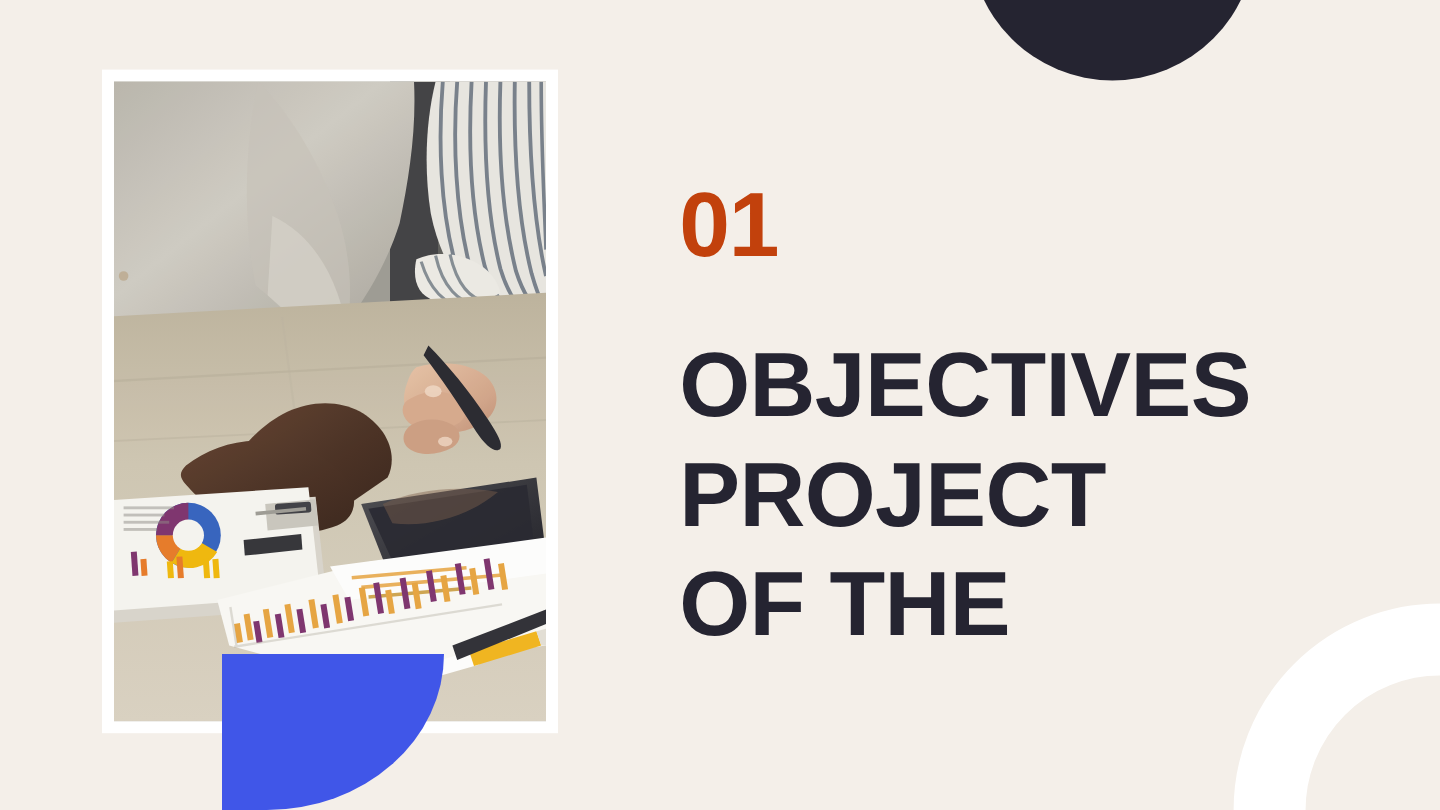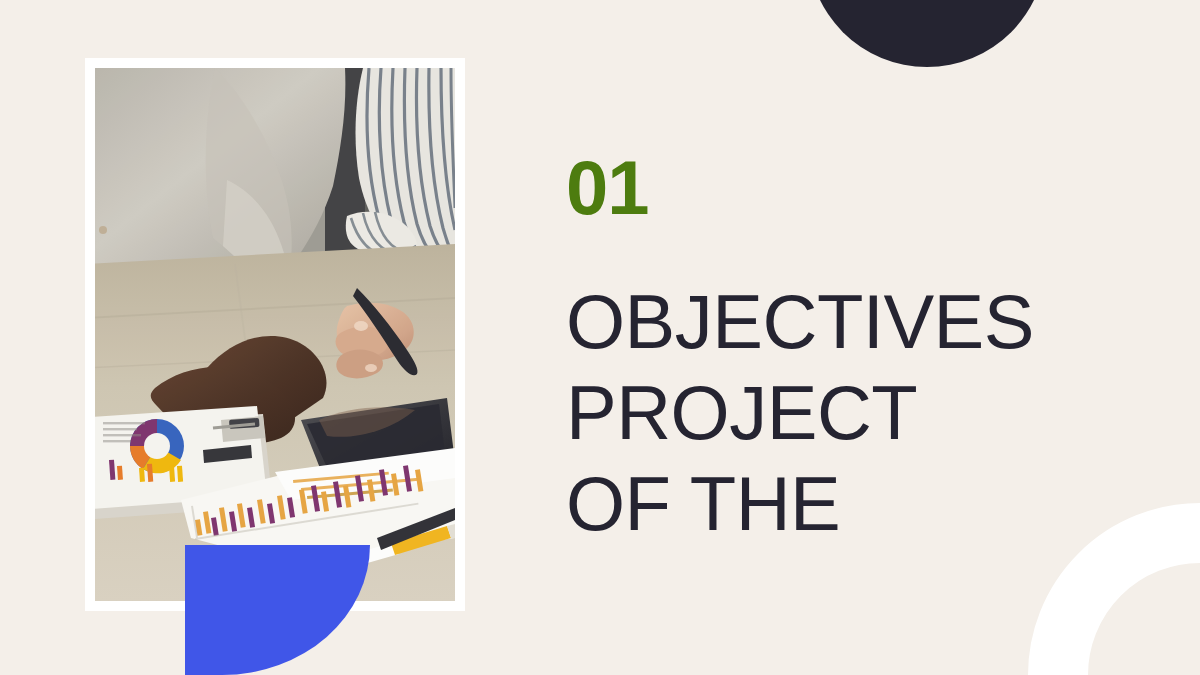--- a/index.html
+++ b/index.html
@@ -77,27 +77,27 @@
   .text-block {
     position: absolute;
     left: 566px;
     top: 150px;
     width: 560px;
   }
   .eyebrow-number {
     font-size: 76px;
     font-weight: bold;
     line-height: 1;
-    color: #4d7c0f;
+    color: #c2410c;
     letter-spacing: -1px;
     margin: 0 0 50px 0;
   }
   .slide-title {
     font-size: 76px;
-    font-weight: normal;
+    font-weight: bold;
     line-height: 91px;
     color: #252431;
     letter-spacing: -0.5px;
     margin: 0;
     text-transform: uppercase;
   }
   .slide-title .tl { display: block; }
 </style>
 </head>
 <body>

